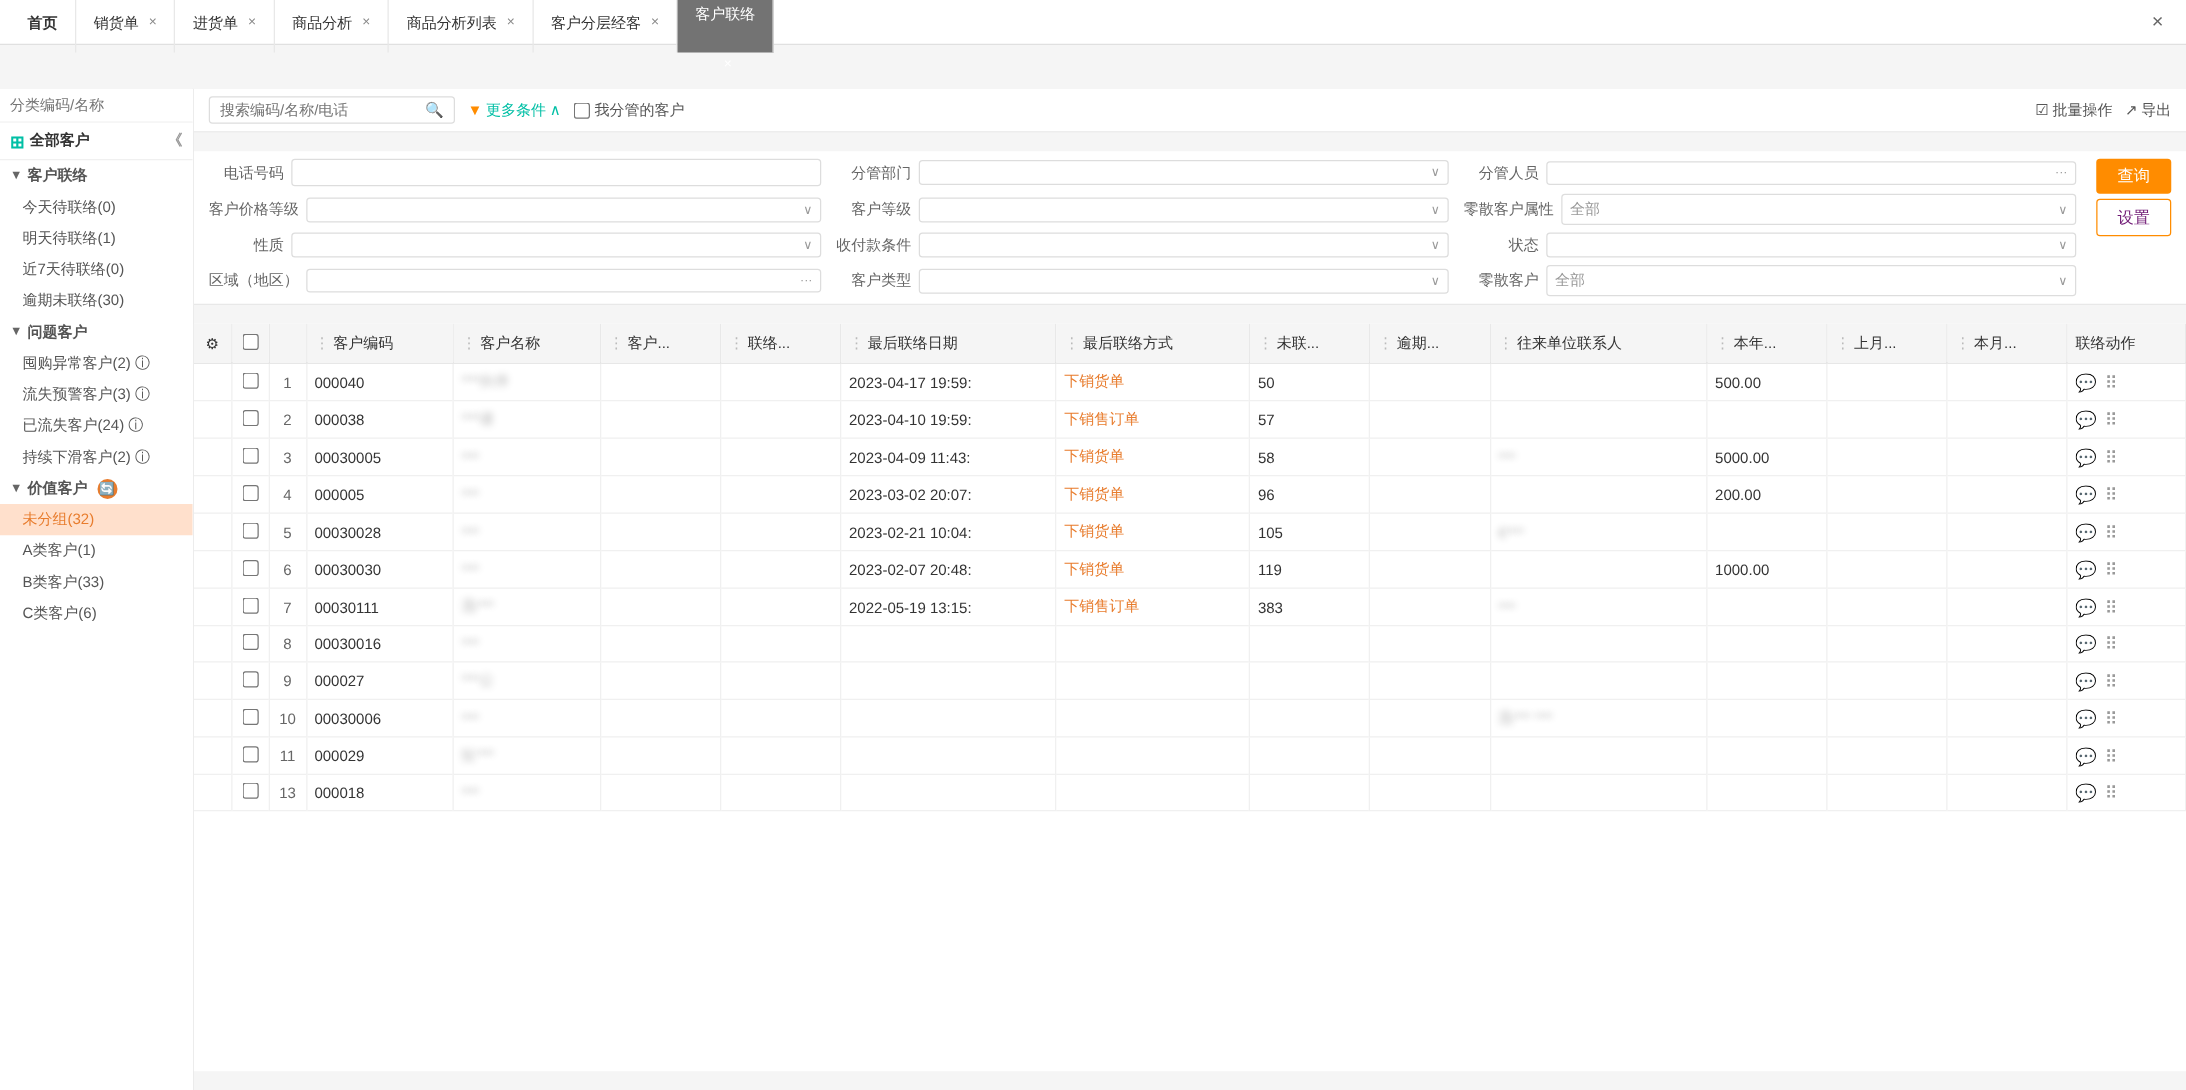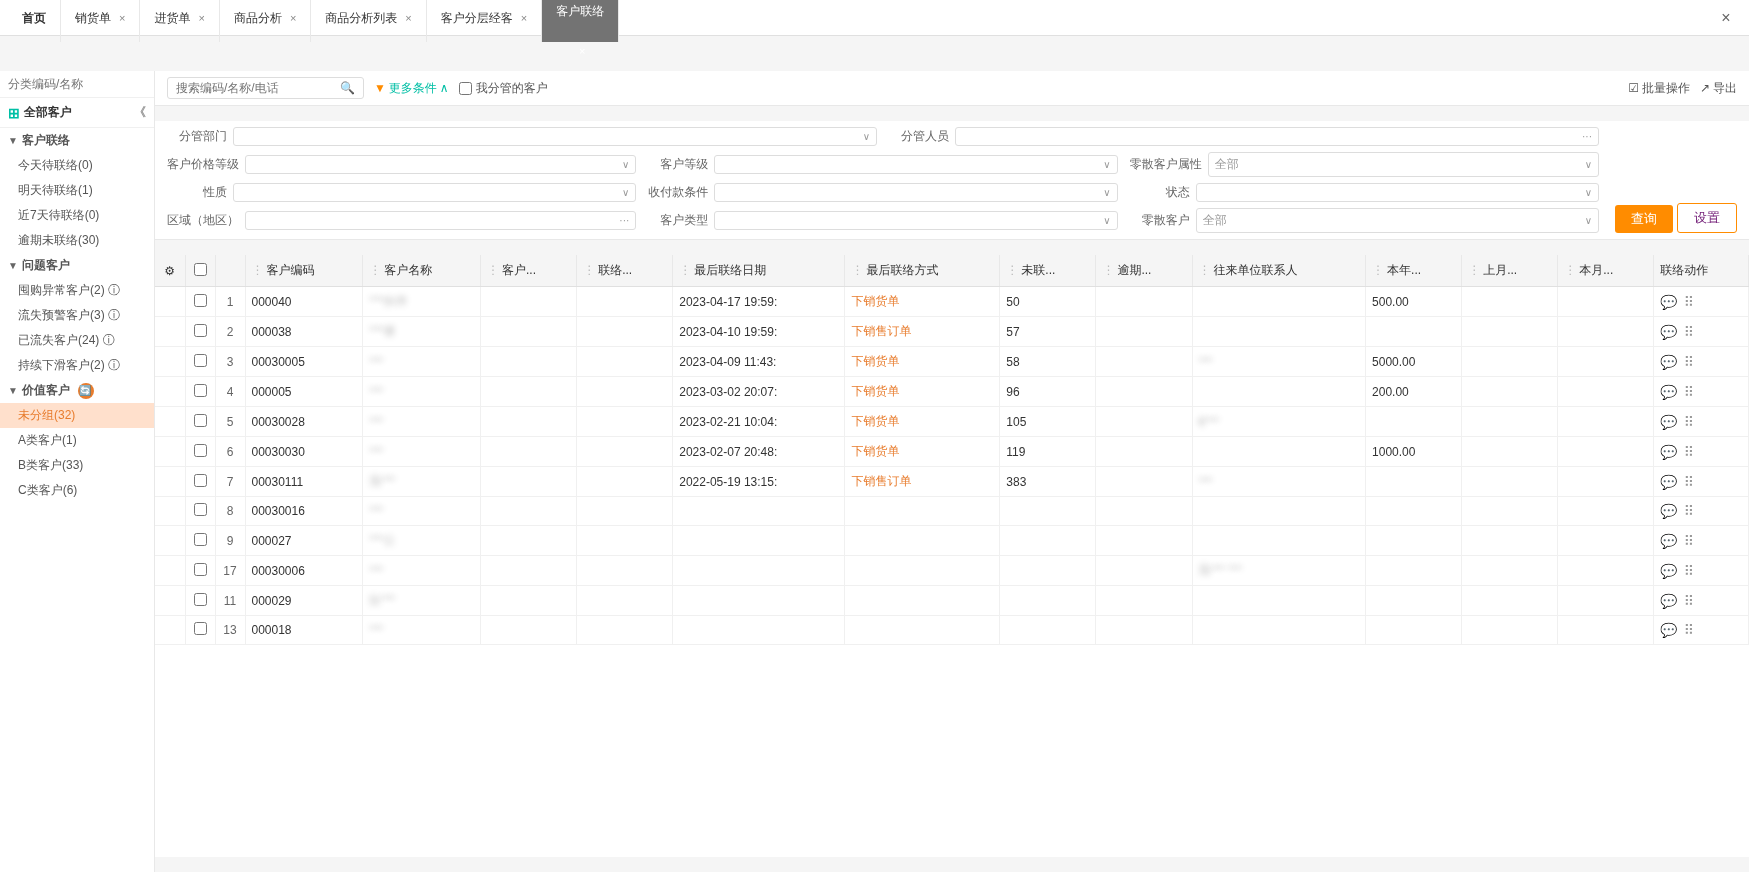--- a/index.html
+++ b/index.html
@@ -249,24 +249,23 @@
       color: #701a75;
       border: 1px solid #ff8c00;
       border-radius: 3px;
       padding: 5px 16px;
       cursor: pointer;
       font-size: 13px;
       white-space: nowrap;
     }
     .filter-actions {
       display: flex;
-      flex-direction: row;
+      flex-direction: column;
       gap: 4px;
       margin-left: 8px;
-      align-items: flex-end;
     }
 
     
     .table-area {
       flex: 1;
       overflow: auto;
       background: #fff;
     }
     table {
       width: 100%;
@@ -460,20 +459,24 @@
         </div>
       </div>
     </div>
 
     <div class="filter-area">
       <div style="display:flex; gap:8px;">
         <div style="flex:1;">
 
           <div class="filter-row">
             <div class="filter-field">
+              <span class="filter-label">电话号码</span>
+              <input class="filter-input" type="text" style="">
+            </div>
+            <div class="filter-field">
               <span class="filter-label">分管部门</span>
               <div class="filter-select">
                 <span></span>
                 <span class="arrow">∨</span>
               </div>
             </div>
             <div class="filter-field">
               <span class="filter-label">分管人员</span>
               <div class="filter-select">
                 <span></span>
@@ -787,21 +790,21 @@
       <td>
         <div class="action-icons">
           <span class="action-icon">💬</span>
           <span class="action-icon">⠿</span>
         </div>
       </td>
     </tr>
             <tr>
       <td></td>
       <td class="checkbox-cell"><input type="checkbox" style=""></td>
-      <td class="num-cell">17</td>
+      <td class="num-cell">10</td>
       <td>00030006</td>
       <td class="blurred">***</td>
       <td></td>
       <td></td>
       <td></td>
       <td></td>
       <td></td>
       <td></td>
       <td class="blurred">迅*** ***</td>
       <td></td>

